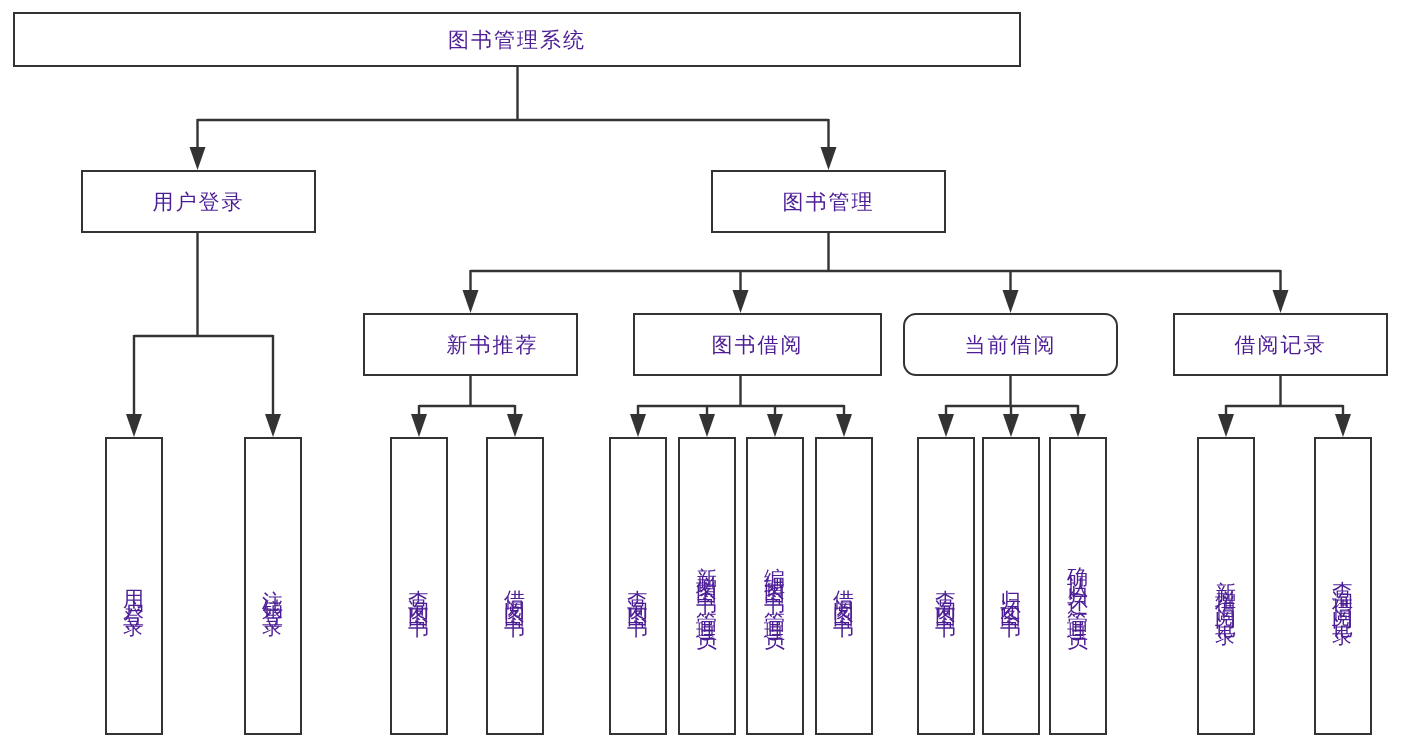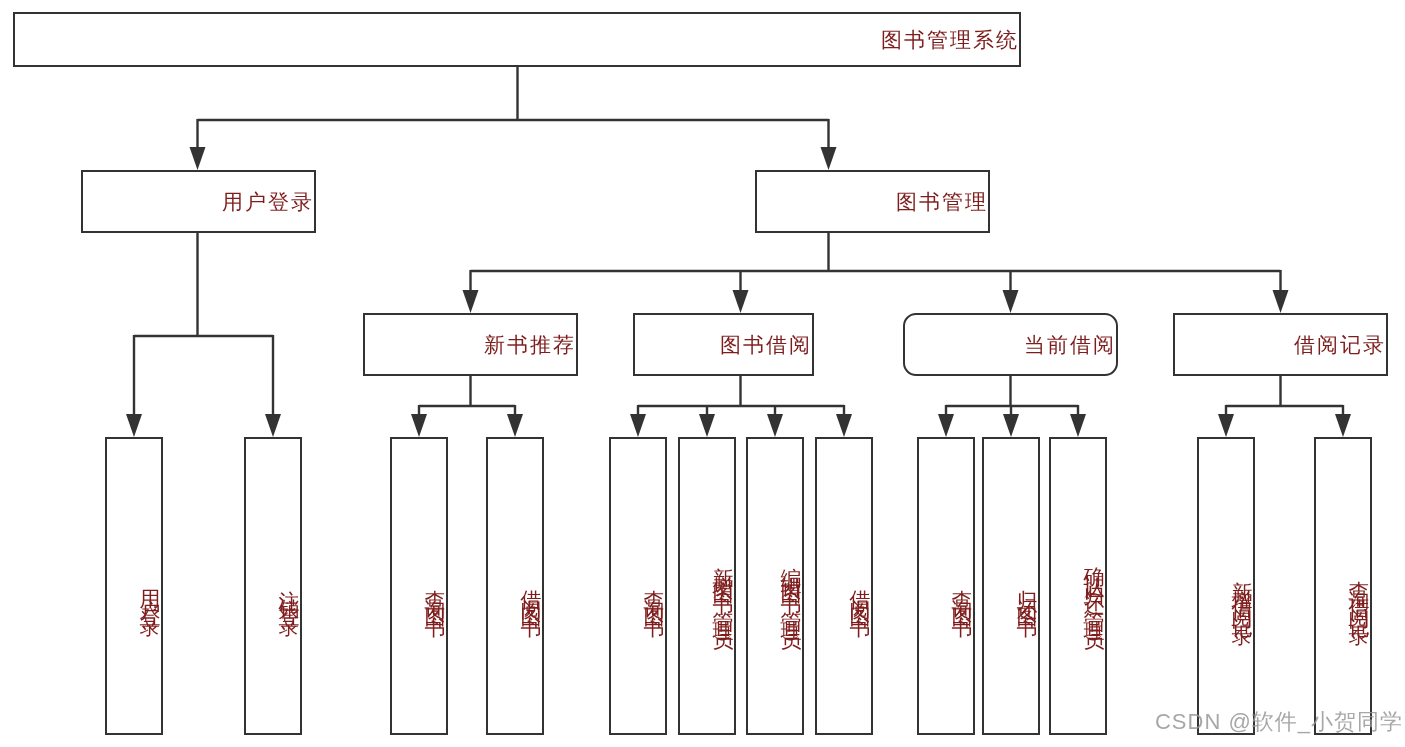--- a/index.html
+++ b/index.html
@@ -31,22 +31,22 @@
     fill: #333333;
     stroke: none;
   }
   .node {
     position: absolute;
     box-sizing: border-box;
     border: 2.5px solid #333333;
     background: #ffffff;
     display: flex;
     align-items: center;
-    justify-content: flex-end;
-    color: #7f1d1d;
+    justify-content: center;
+    color: #4c1d95;
   }
   .h-node {
     font-size: 21px;
     letter-spacing: 2px;
   }
   .v-node span {
     writing-mode: vertical-rl;
     text-orientation: mixed;
     font-size: 21px;
     letter-spacing: 9px;
@@ -106,28 +106,28 @@
     <polygon points="1335,414 1351,414 1343,437"></polygon>
   </svg>
 
   <div class="node h-node" style="left:13px; top:12px; width:1008px; height:55px;">
     <span>图书管理系统</span>
   </div>
 
   <div class="node h-node" style="left:81px; top:170px; width:235px; height:63px;">
     <span>用户登录</span>
   </div>
-  <div class="node h-node" style="left:711px; top:170px; width:235px; height:63px;margin-left:44px;">
+  <div class="node h-node" style="left:711px; top:170px; width:235px; height:63px;">
     <span>图书管理</span>
   </div>
 
   <div class="node h-node" style="left:363px; top:313px; width:215px; height:63px;padding-left:44px;">
     <span>新书推荐</span>
   </div>
-  <div class="node h-node" style="left:633px; top:313px; width:181px; height:63px;">
+  <div class="node h-node" style="left:633px; top:313px; width:249px; height:63px;">
     <span>图书借阅</span>
   </div>
   <div class="node h-node" style="left:903px; top:313px; width:215px; height:63px;border-radius:13px;">
     <span>当前借阅</span>
   </div>
   <div class="node h-node" style="left:1173px; top:313px; width:215px; height:63px;">
     <span>借阅记录</span>
   </div>
 
   <div class="node v-node" style="left:105px; top:437px; width:58px; height:298px;">
@@ -167,15 +167,14 @@
     <span>确认归还（管理员）</span>
   </div>
 
   <div class="node v-node" style="left:1197px; top:437px; width:58px; height:298px;">
     <span>新增借阅记录</span>
   </div>
   <div class="node v-node" style="left:1314px; top:437px; width:58px; height:298px;">
     <span>查询借阅记录</span>
   </div>
 
-  <div class="watermark">CSDN @软件_小贺同学</div>
 
 </div>
 
 </body></html>

